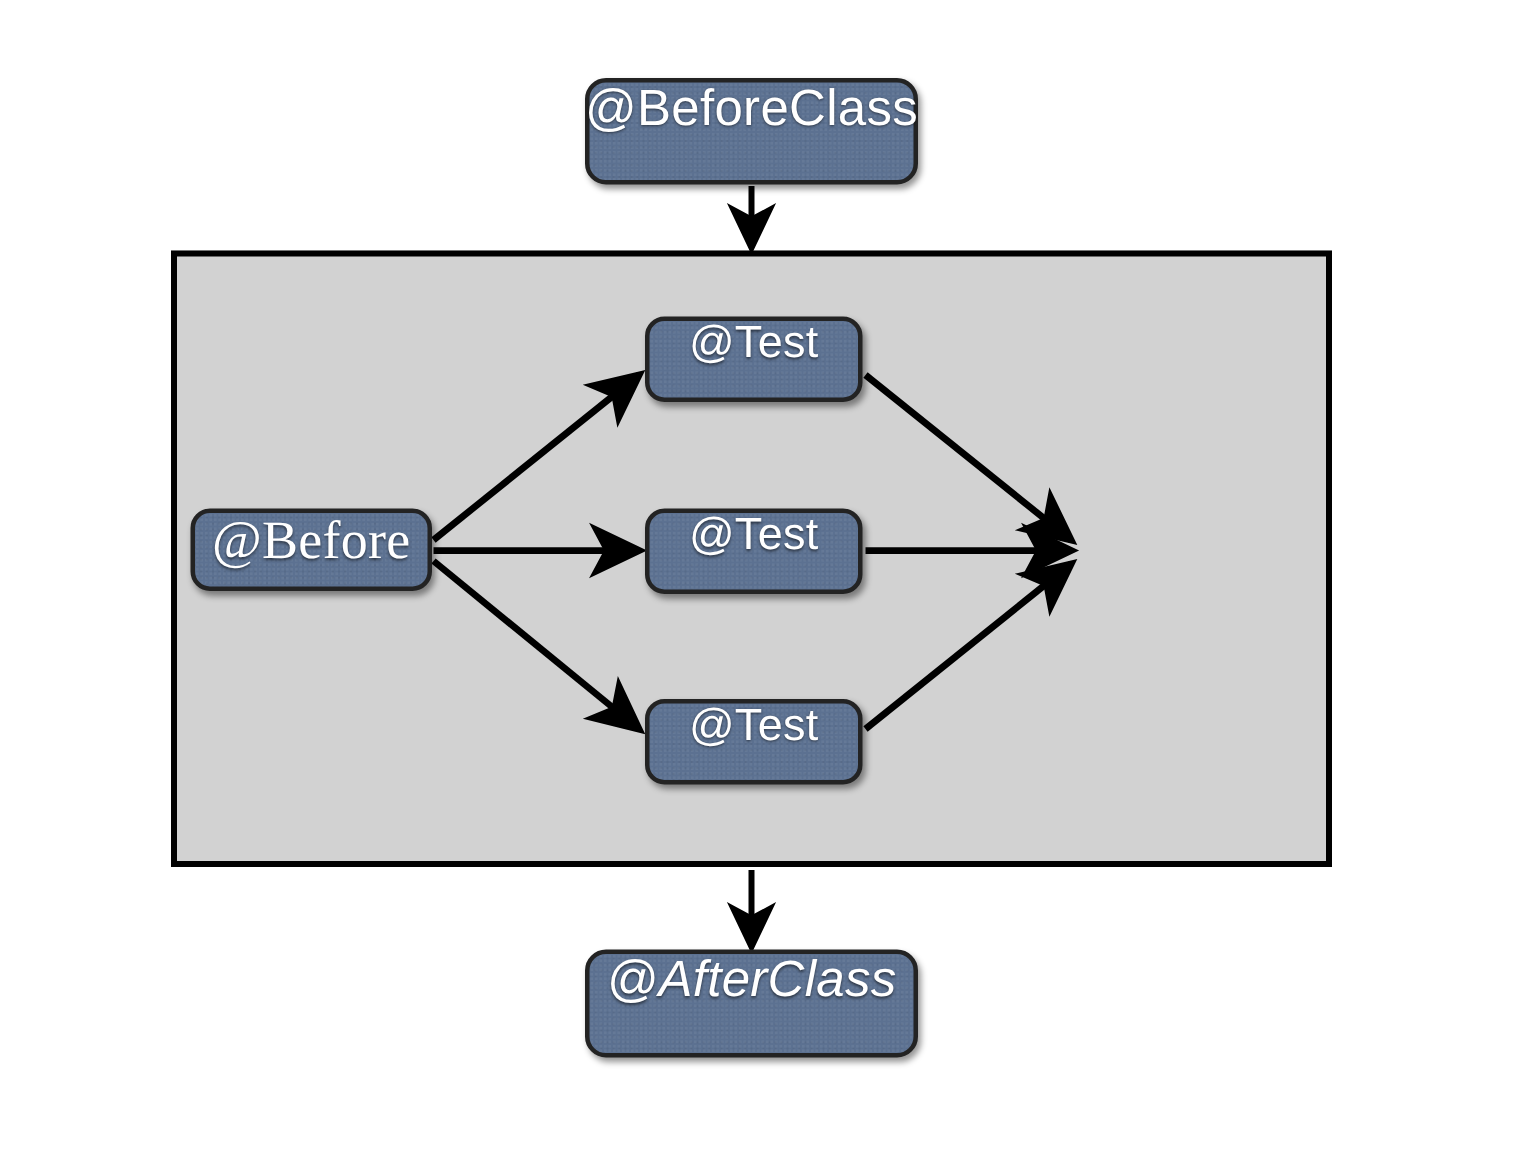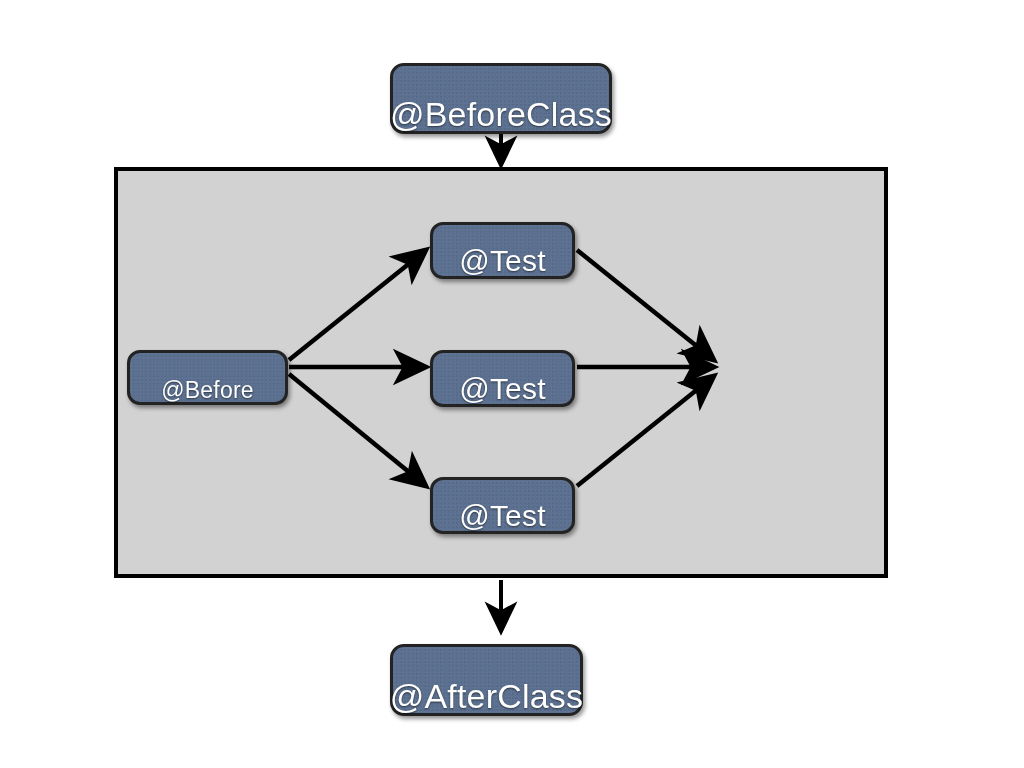--- a/index.html
+++ b/index.html
@@ -35,51 +35,50 @@
     box-sizing: border-box;
     background-color: #5c7191;
     background-image:
       radial-gradient(rgba(255,255,255,0.055) 1px, transparent 1px),
       radial-gradient(rgba(0,0,0,0.055) 1px, transparent 1px);
     background-size: 3px 3px, 4px 4px;
     background-position: 0 0, 2px 1px;
     border: 3px solid #232323;
     border-radius: 14px;
     display: flex;
-    align-items: flex-end;
+    align-items: flex-start;
     justify-content: center;
     box-shadow: 2px 3px 4px rgba(0,0,0,0.42);
     z-index: 5;
-    margin-top: 11px;
   }
   .node .label {
     color: #ffffff;
     font-family: "Liberation Sans", sans-serif;
     font-weight: 400;
     letter-spacing: 0.2px;
     white-space: nowrap;
     text-shadow: 0 1px 2px rgba(0,0,0,0.55);
     line-height: 1;
   }
   
   #node-beforeclass { left: 390px; top: 52px;  width: 222px; height: 71px; }
   #node-beforeclass .label { font-size: 34px; }
 
   #node-before      { left: 127px; top: 339px; width: 161px; height: 55px; border-radius: 13px; }
-  #node-before .label { font-size: 23px; }
+  #node-before .label { font-size: 36px; font-family: Liberation Serif, serif; }
 
   #node-test-1      { left: 430px; top: 211px; width: 145px; height: 57px; border-radius: 13px; }
   #node-test-2      { left: 430px; top: 339px; width: 145px; height: 57px; border-radius: 13px; }
   #node-test-3      { left: 430px; top: 466px; width: 145px; height: 57px; border-radius: 13px; }
   #node-test-1 .label, #node-test-2 .label, #node-test-3 .label { font-size: 30px; }
 
   #node-after       { left: 717px; top: 339px; width: 151px; height: 55px; border-radius: 13px; }
   #node-after .label { font-size: 29px; }
 
-  #node-afterclass  { left: 390px; top: 633px; width: 193px; height: 72px; }
+  #node-afterclass  { left: 390px; top: 633px; width: 222px; height: 72px; font-style: italic; }
   #node-afterclass .label { font-size: 34px; }
 
   
   #arrows {
     position: absolute;
     left: 0;
     top: 0;
     width: 1024px;
     height: 768px;
     z-index: 3;

